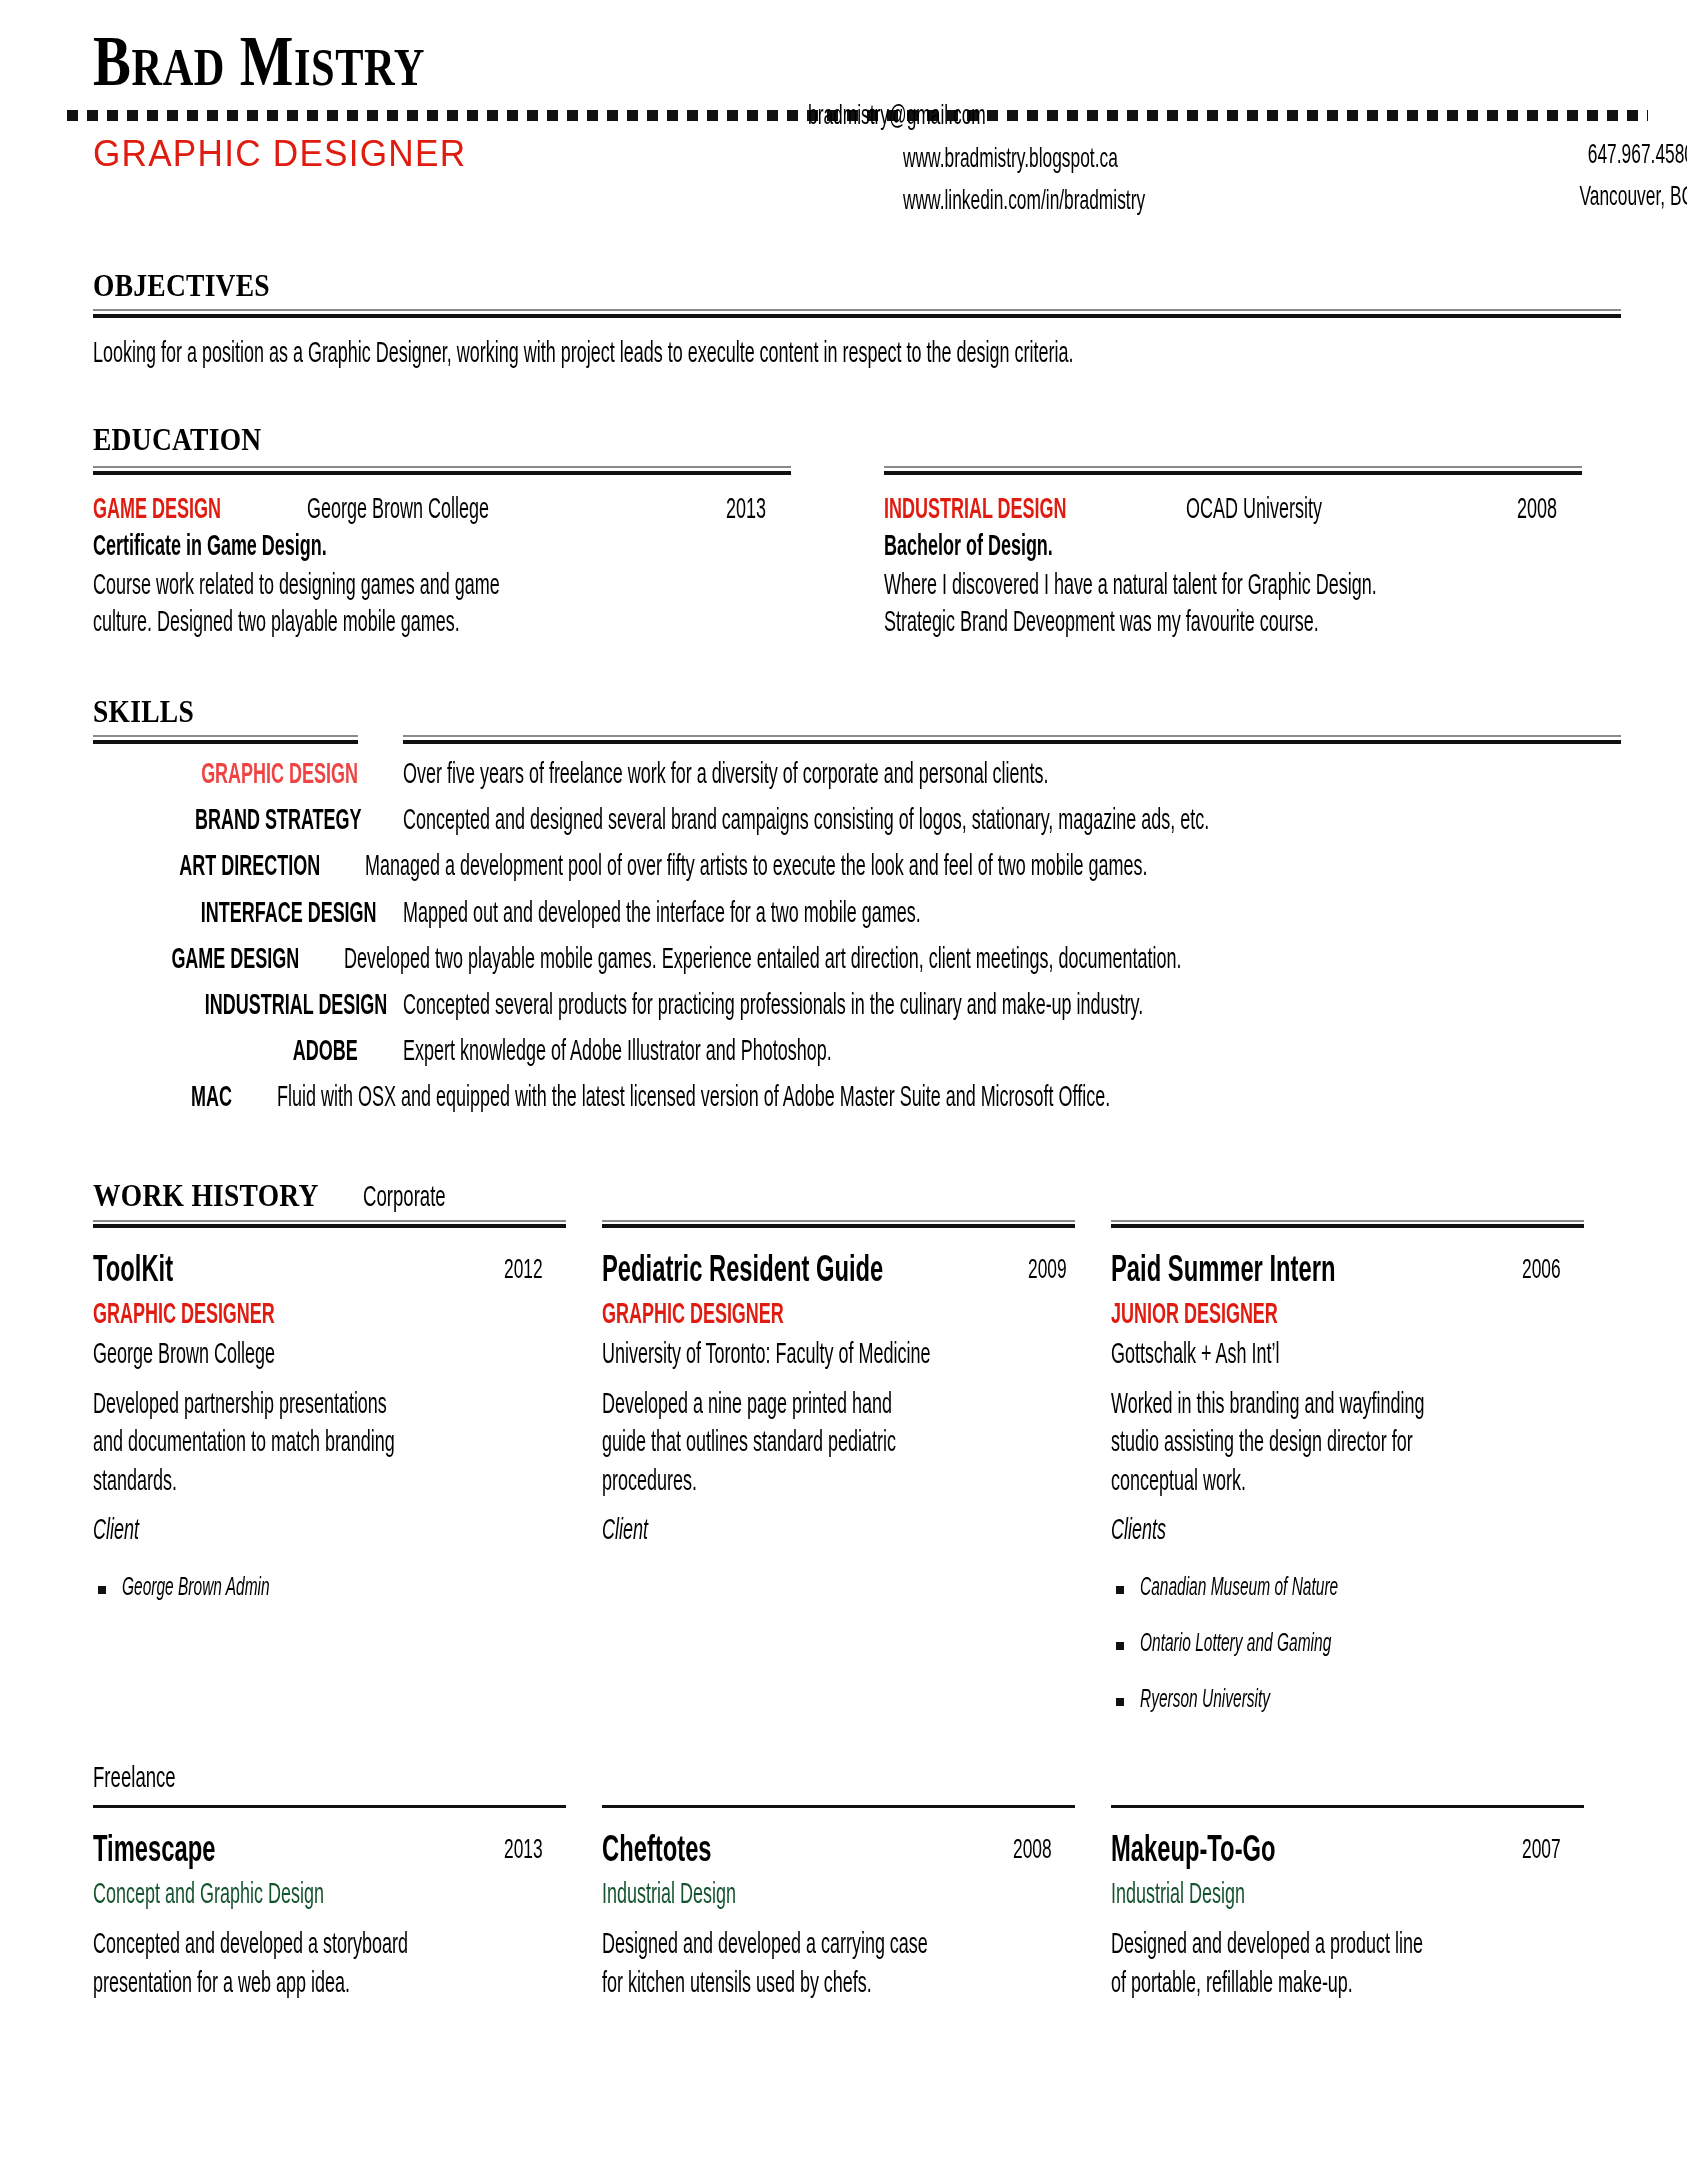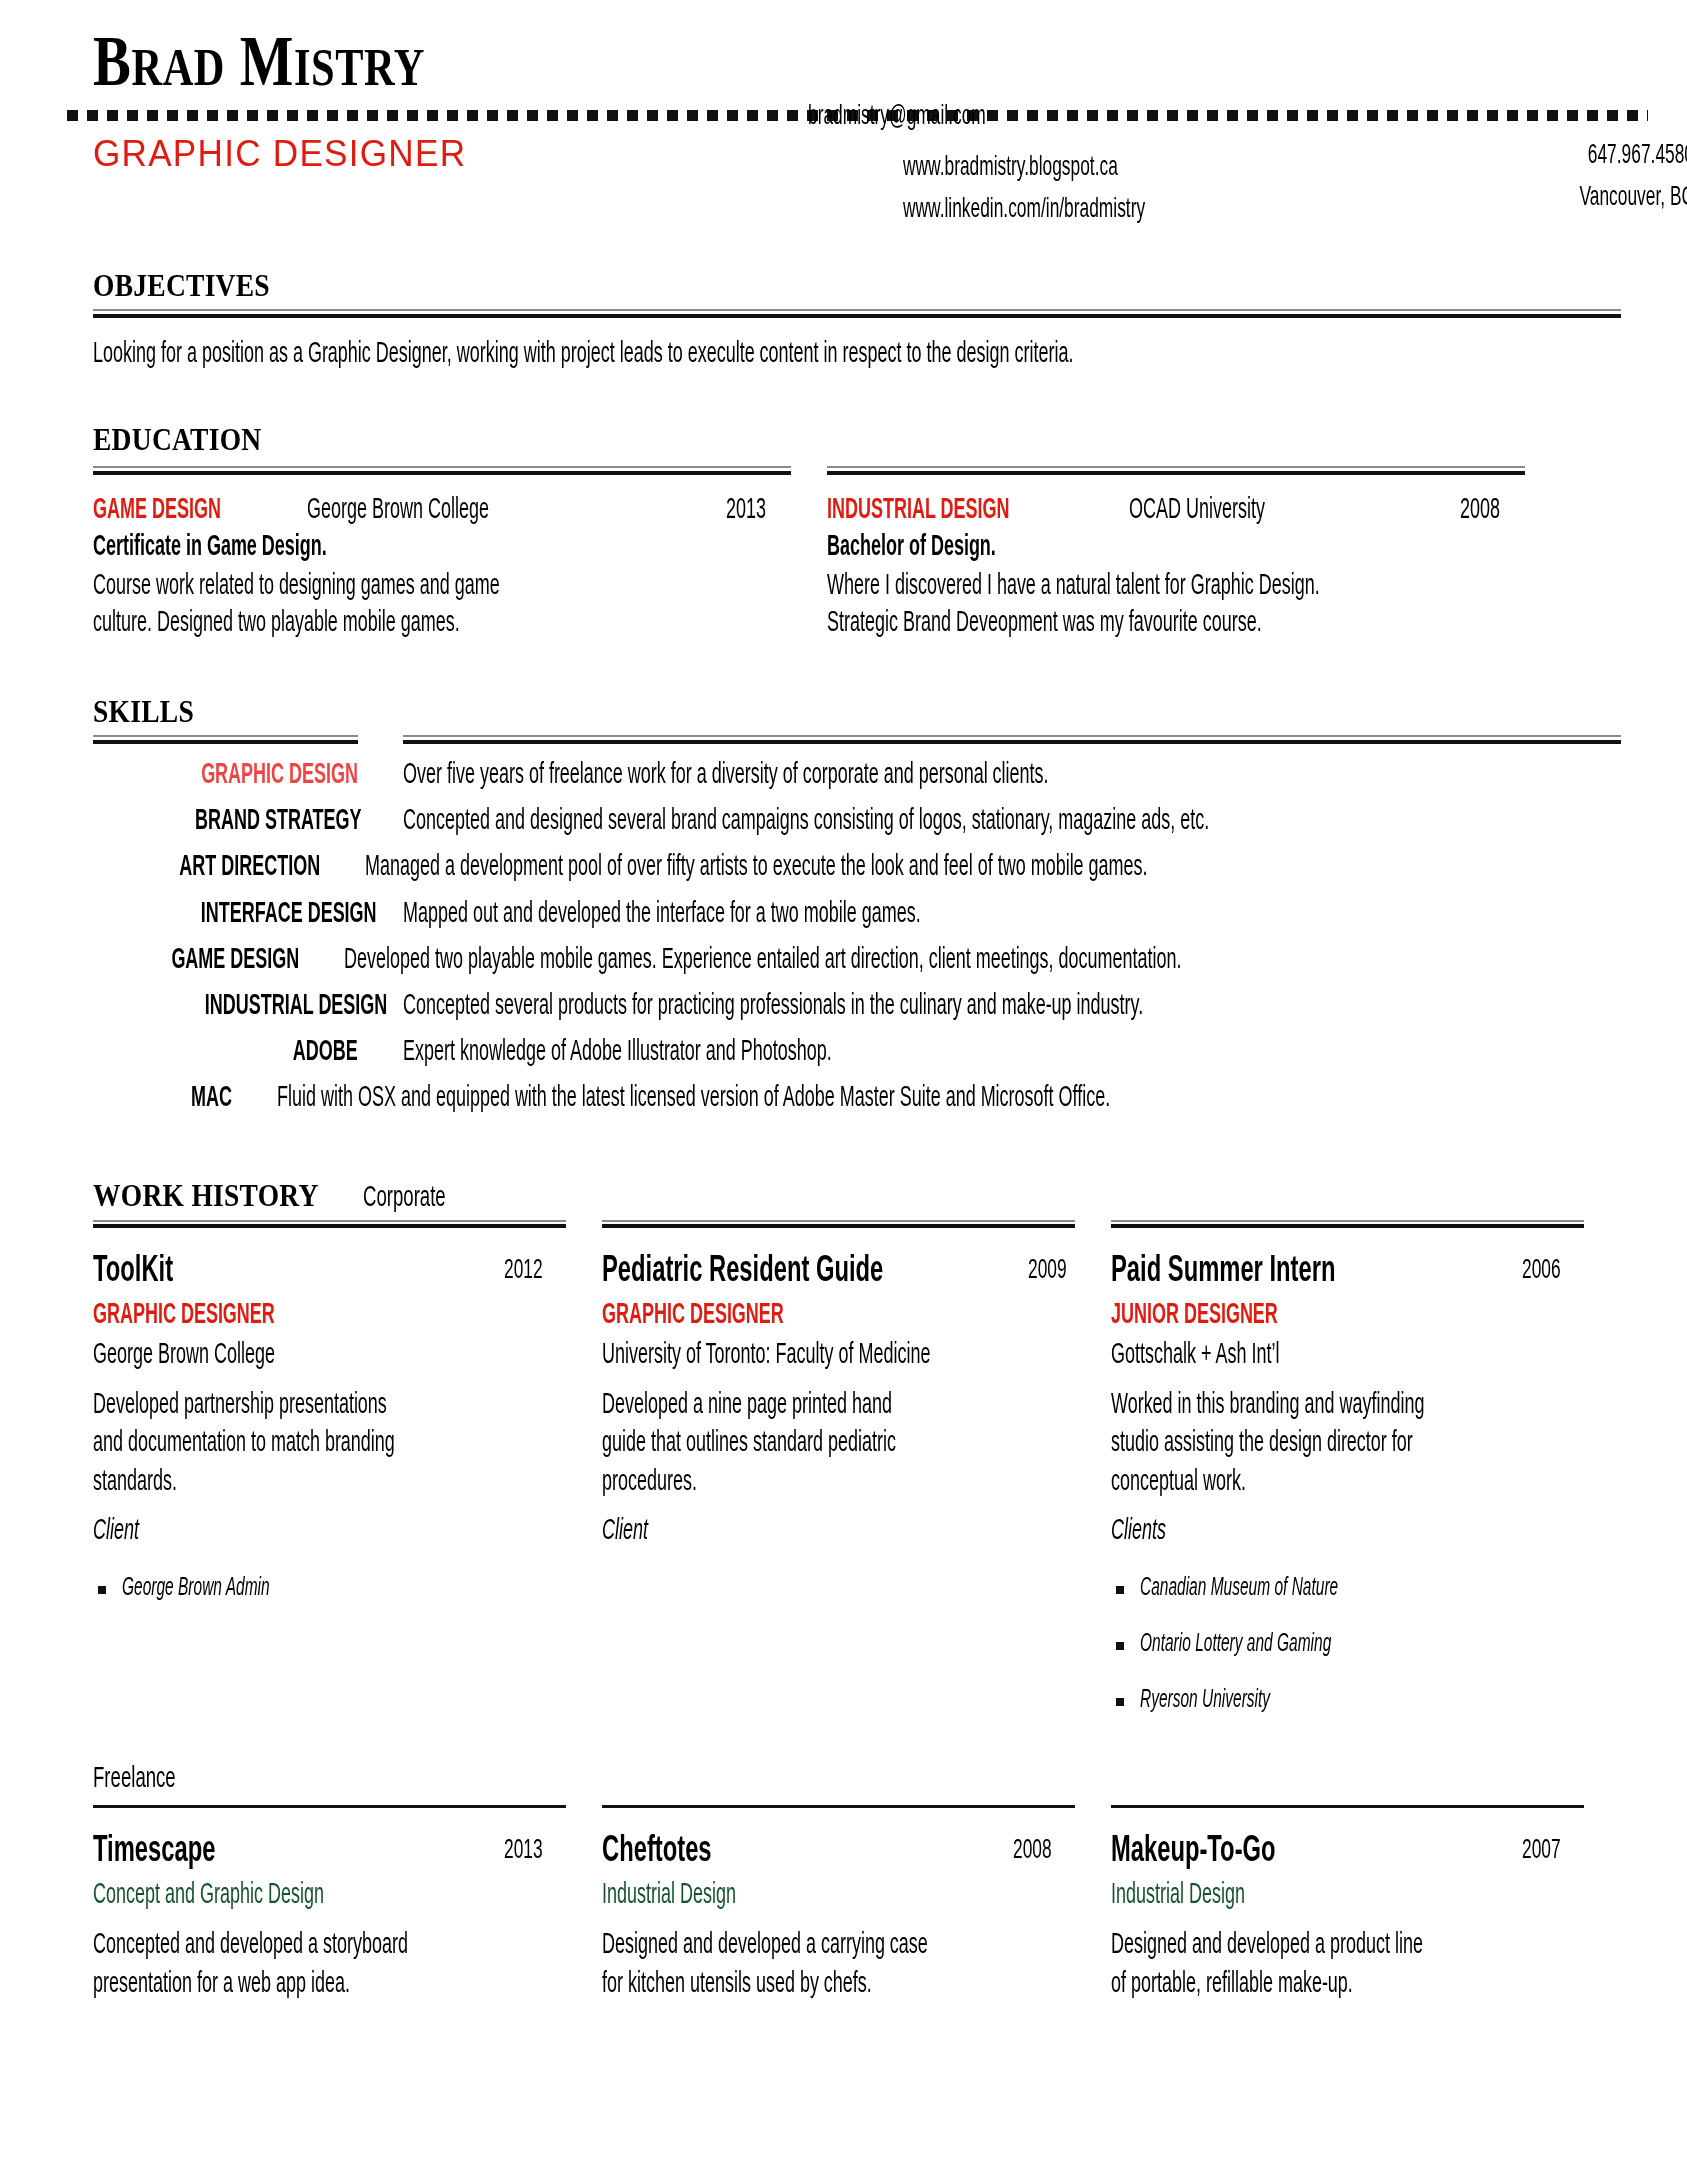--- a/index.html
+++ b/index.html
@@ -78,21 +78,21 @@
     font-size: 37px;
     letter-spacing: 1.3px;
     font-family: "Liberation Sans", sans-serif;
     transform: scaleX(0.95);
     transform-origin: left top;
     display: inline-block;
   }
   .links {
     position: absolute;
     left: 810px;
-    top: 24px;
+    top: 16px;
     font-size: 28px;
     line-height: 1.50;
   }
   .links .cond { transform: scaleX(0.62); }
   .contact-right {
     position: absolute;
     left: 1369px;
     top: 12px;
     width: 232px;
     text-align: right;
@@ -139,21 +139,21 @@
   .obj-text {
     margin-top: 18.5px;
     font-size: 29px;
   }
   .obj-text .cond { transform: scaleX(0.62); }
 
   
   .education { margin-top: 52px; }
   .edu-cols {
     display: flex;
-    gap: 36px;
+    gap: 93px;
     margin-top: 2.6px;
   }
   .edu-col { width: 698px; }
   .edu-head-line {
     display: flex;
     justify-content: space-between;
     align-items: baseline;
     font-size: 29px;
     margin-top: 17px;
   }

